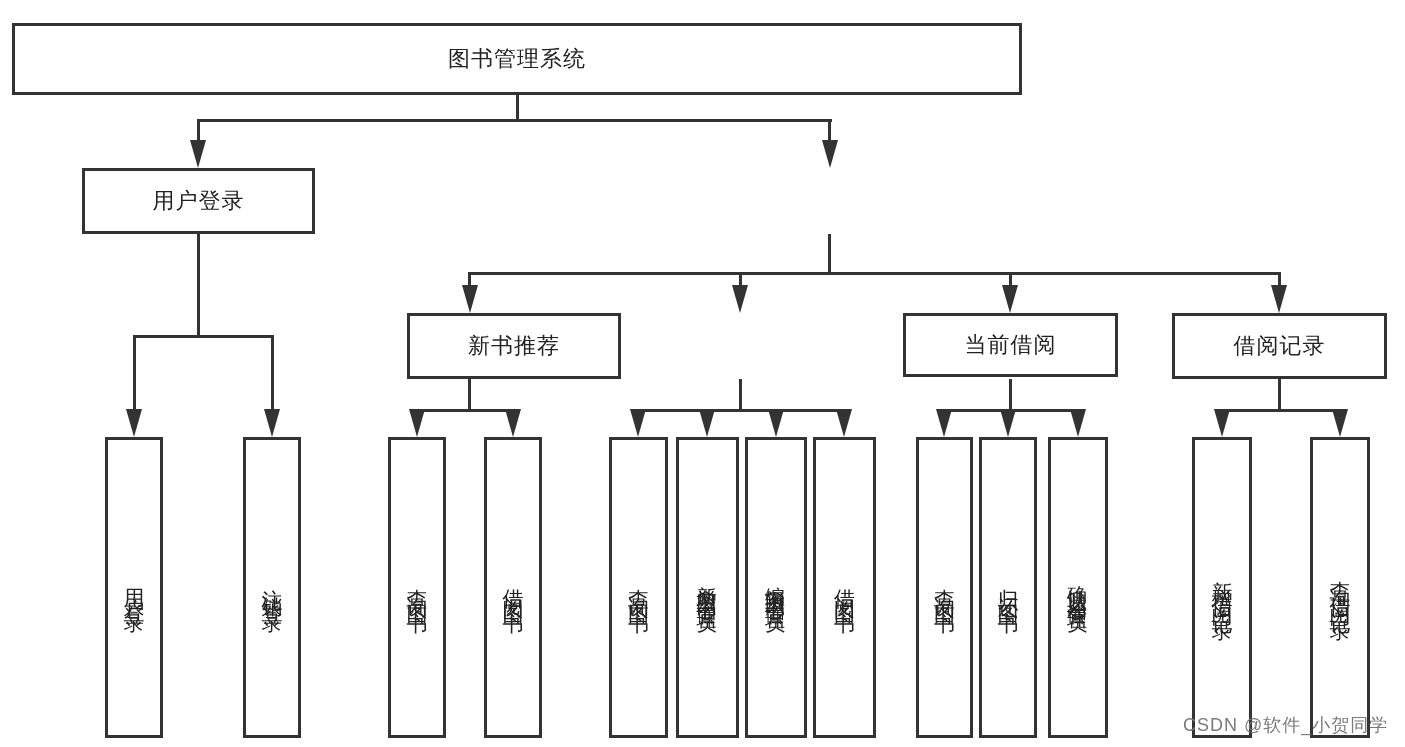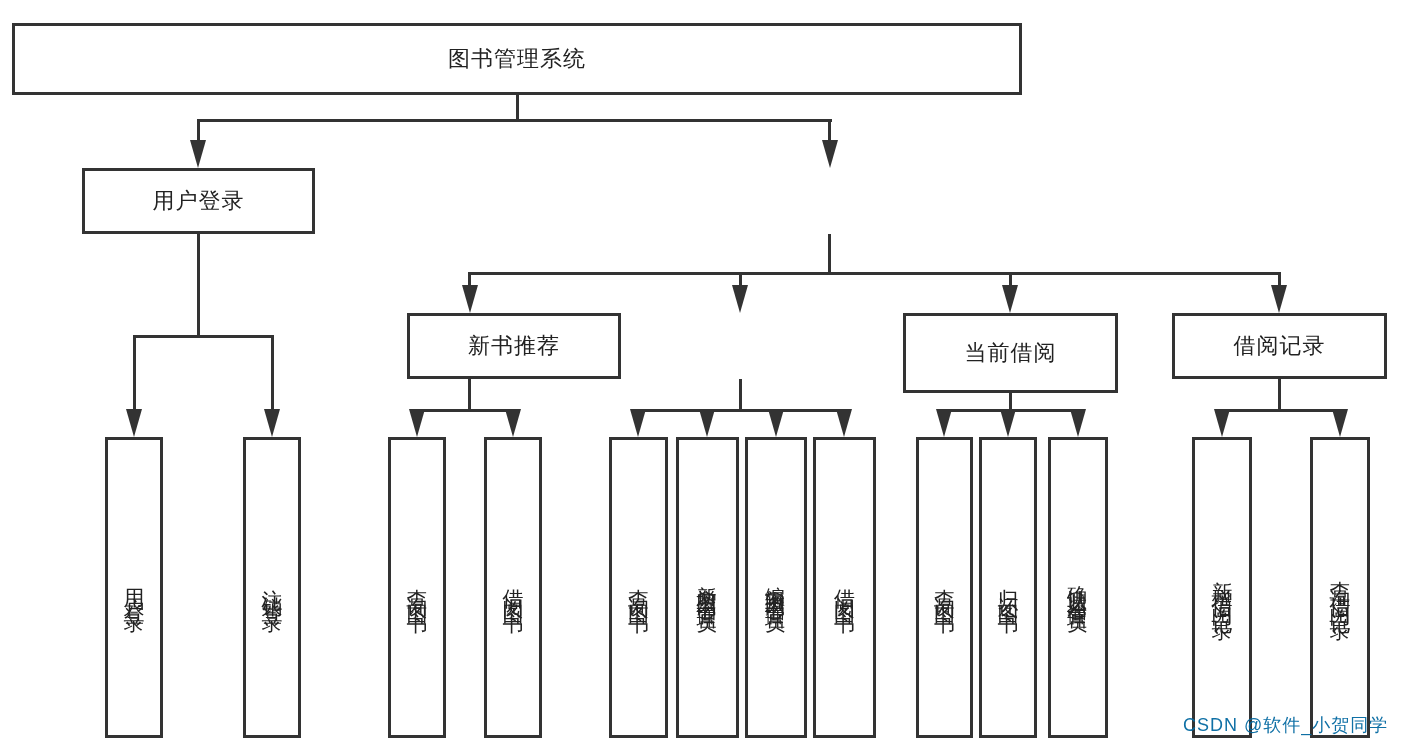--- a/index.html
+++ b/index.html
@@ -20,21 +20,21 @@
   .vbox.long{letter-spacing:4px;font-size:20px;}
   .vline{position:absolute;width:3px;background:#333333;z-index:1;}
   .hline{position:absolute;height:3px;background:#333333;z-index:1;}
   .ah{
     position:absolute;width:0;height:0;z-index:1;
     border-left:8px solid transparent;border-right:8px solid transparent;
     border-top:28px solid #333333;
   }
   .watermark{
     position:absolute;left:1183px;top:713px;z-index:5;
-    font-size:18px;letter-spacing:1px;color:#0369a1;opacity:.95;white-space:nowrap;
+    font-size:18px;letter-spacing:1px;color:#737373;opacity:.95;white-space:nowrap;
   }
 </style>
 </head>
 <body>
 
 <div id="canvas">
 
   <div class="box" style="left:12px;top:23px;width:1010px;height:72px;">
     <span>图书管理系统</span>
   </div>
@@ -64,21 +64,21 @@
   <div class="vline" style="left:739px;top:272px;height:16px;"></div>
   <div class="ah" style="left:732px;top:285px;"></div>
   <div class="vline" style="left:1009px;top:272px;height:16px;"></div>
   <div class="ah" style="left:1002px;top:285px;"></div>
   <div class="vline" style="left:1278px;top:272px;height:16px;"></div>
   <div class="ah" style="left:1271px;top:285px;"></div>
 
   <div class="box" style="left:363px;top:313px;width:214px;height:66px;margin-left:44px;">
     <span>新书推荐</span>
   </div>
-  <div class="box" style="left:903px;top:313px;width:215px;height:80px;">
+  <div class="box" style="left:903px;top:313px;width:215px;height:64px;">
     <span>当前借阅</span>
   </div>
   <div class="box" style="left:1172px;top:313px;width:215px;height:66px;">
     <span>借阅记录</span>
   </div>
 
   <div class="vline" style="left:468px;top:379px;height:30px;"></div>
   <div class="hline" style="left:415px;top:409px;width:100px;"></div>
   <div class="ah" style="left:409px;top:409px;"></div>
   <div class="ah" style="left:505px;top:409px;"></div>

